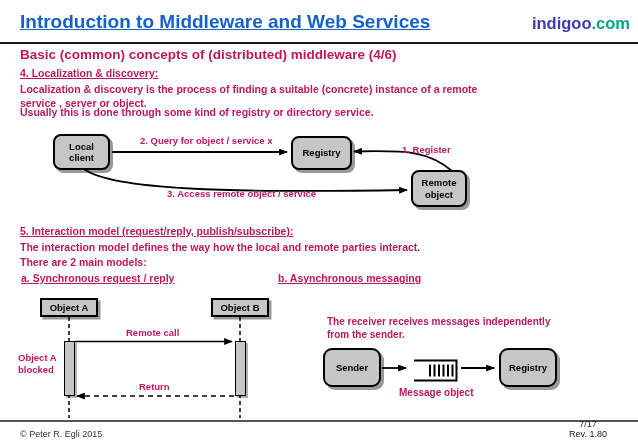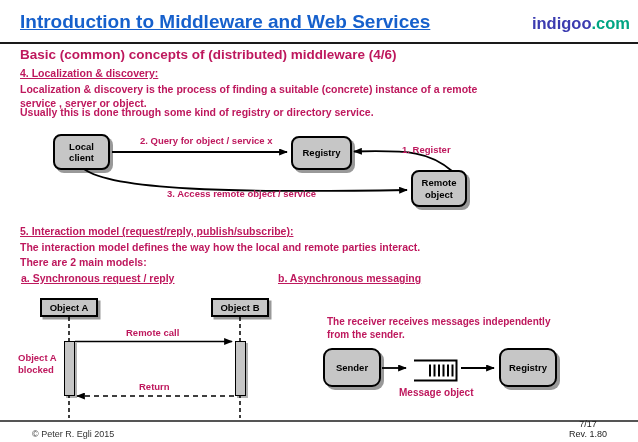--- a/index.html
+++ b/index.html
@@ -34,21 +34,21 @@
   .bar { position:absolute; width:11px; height:55px; background:#c6c6c6;
          border:1.5px solid #000; box-shadow:2px 2px 0 rgba(0,0,0,0.3); }
 
   .dlbl { font-size:9.5px; }
   .note { font-size:10px; line-height:12.5px; }
 
   svg.overlay { position:absolute; left:0; top:0; pointer-events:none; }
 
   
   .footer-rule { left:0; top:420px; width:638px; height:2px; background:#555; }
-  .copyright { left:32px; top:429px; font-size:9px; color:#333; font-weight:normal; }
+  .copyright { left:20px; top:429px; font-size:9px; color:#333; font-weight:normal; }
   .pager { left:563px; top:419px; width:50px; text-align:center;
            font-size:9px; line-height:10px; color:#222; font-weight:normal; }
 </style>
 </head>
 <body>
 
 <div class="slide">
 
   <div class="abs title lbl">Introduction to Middleware and Web Services</div>
   <div class="abs logo"><span class="logo-name">indigoo</span><span class="logo-tld">.com</span></div>

